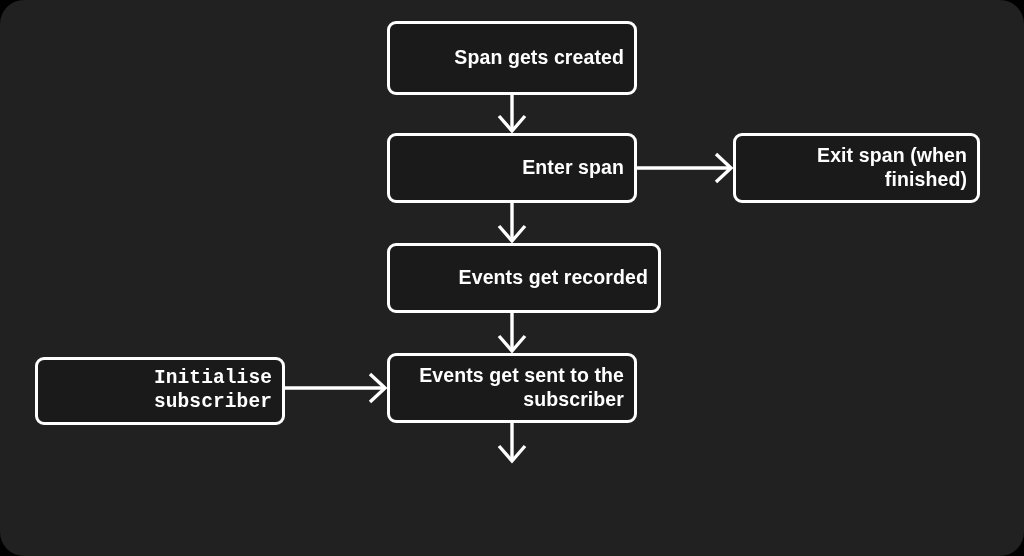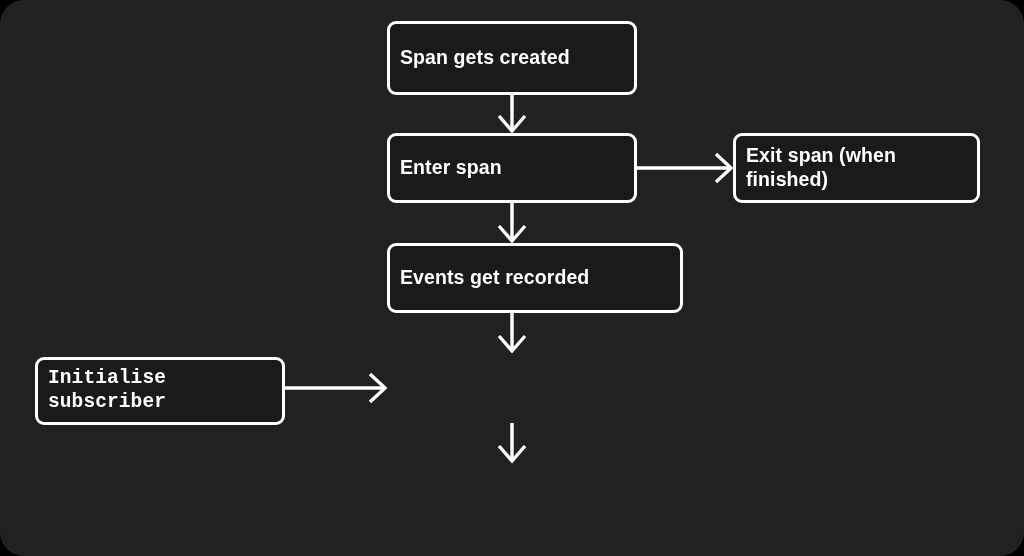--- a/index.html
+++ b/index.html
@@ -31,37 +31,37 @@
   }
   .node {
     position: absolute;
     box-sizing: border-box;
     background: #1a1a1a;
     border: 3px solid #ffffff;
     border-radius: 9px;
     display: flex;
     align-items: center;
     justify-content: center;
-    text-align: left;
+    text-align: right;
     color: #ffffff;
     font-weight: bold;
     font-size: 19.5px;
     line-height: 1.22;
     letter-spacing: 0.1px;
     padding: 2px 10px;
   }
   .node-label {
     display: block;
     width: 100%;
   }
   
   #node-span-created      { left: 387px; top: 21px;  width: 250px; height: 74px; }
   #node-enter-span        { left: 387px; top: 133px; width: 250px; height: 70px; }
   #node-exit-span         { left: 733px; top: 133px; width: 247px; height: 70px; }
-  #node-events-recorded   { left: 387px; top: 243px; width: 296px; height: 70px; }
+  #node-events-recorded   { left: 387px; top: 243px; width: 274px; height: 70px; }
   #node-events-sent       { left: 387px; top: 353px; width: 250px; height: 70px; }
   #node-init-subscriber   { left: 35px;  top: 357px; width: 250px; height: 68px; font-family: Liberation Mono, monospace; }
   #node-logs-stdout       { left: 387px; top: 463px; width: 250px; height: 70px; }
 </style>
 </head>
 <body>
 
 <div id="canvas">
 
   <svg id="edges" viewBox="0 0 1024 556" width="1024" height="556" xmlns="http://www.w3.org/2000/svg">
@@ -109,19 +109,22 @@
   </div>
 
   <div class="node" id="node-enter-span">
     <span class="node-label">Enter span</span>
   </div>
 
   <div class="node" id="node-events-recorded">
     <span class="node-label">Events get recorded</span>
   </div>
 
+  <div class="node" id="node-events-sent">
+    <span class="node-label">Events get sent to the subscriber</span>
+  </div>
 
   <div class="node" id="node-init-subscriber">
     <span class="node-label">Initialise subscriber</span>
   </div>
 
 
 </div>
 
 </body></html>

